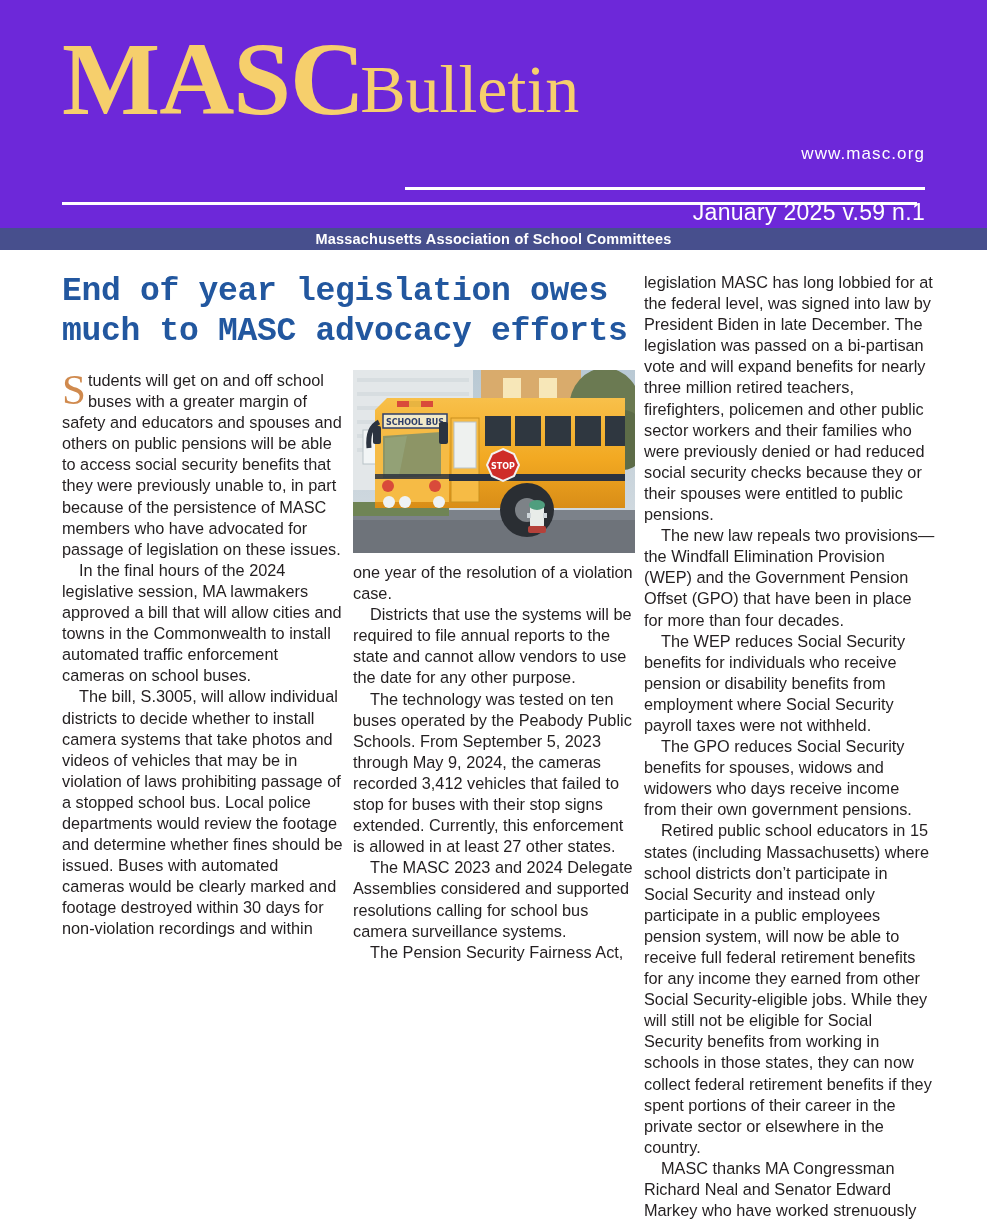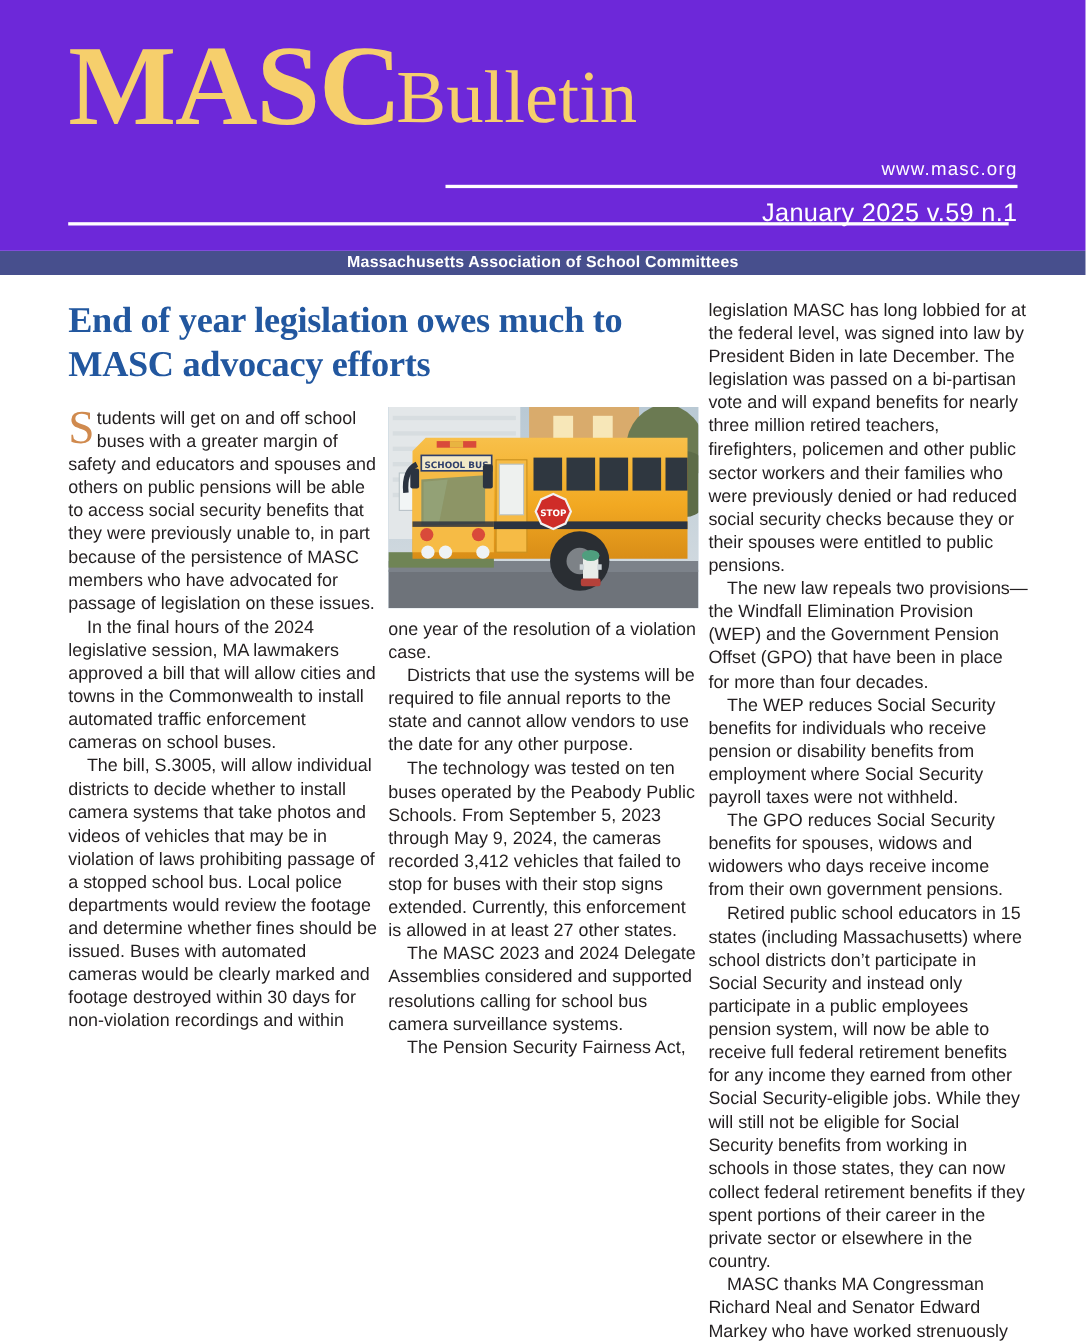--- a/index.html
+++ b/index.html
@@ -56,21 +56,21 @@
     right: 0;
     top: 110px;
     width: 520px;
     text-align: right;
   }
   .mast-url {
     font-family: "Liberation Sans", sans-serif;
     font-size: 17px;
     color: #ffffff;
     letter-spacing: 1.1px;
-    padding-bottom: 4px;
+    padding-bottom: 23px;
   }
   .mast-rule {
     height: 3px;
     background: #ffffff;
     width: 100%;
     margin-left: auto;
   }
   .mast-issue {
     font-family: "Liberation Sans", sans-serif;
     font-size: 23px;
@@ -105,21 +105,21 @@
   }
 
   
   .page {
     position: relative;
     padding: 0 52px 0 62px;
     height: 964px;
   }
 
   .headline {
-    font-family: Liberation Serif, serif;
+    font-family: Liberation Mono, monospace;
     font-weight: bold;
     font-size: 33px;
     line-height: 1.22;
     color: #22579f;
     width: 590px;
     margin-top: 22px;
     letter-spacing: -0.3px;
   }
 
   

